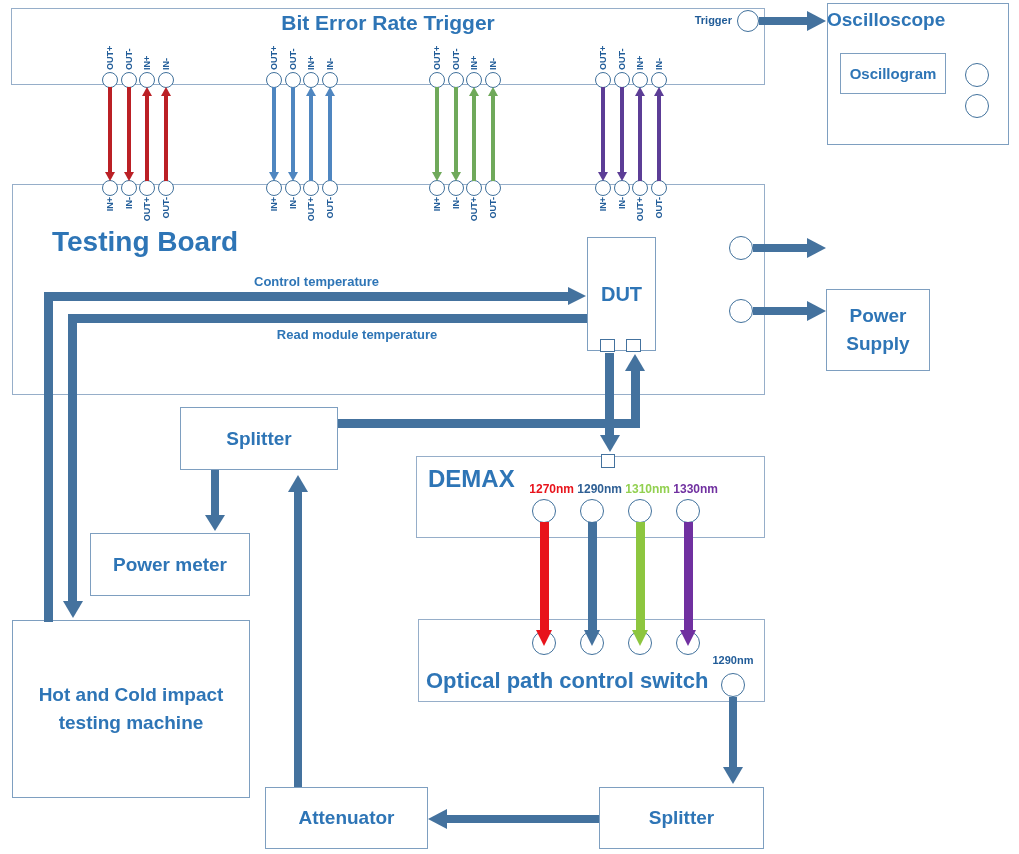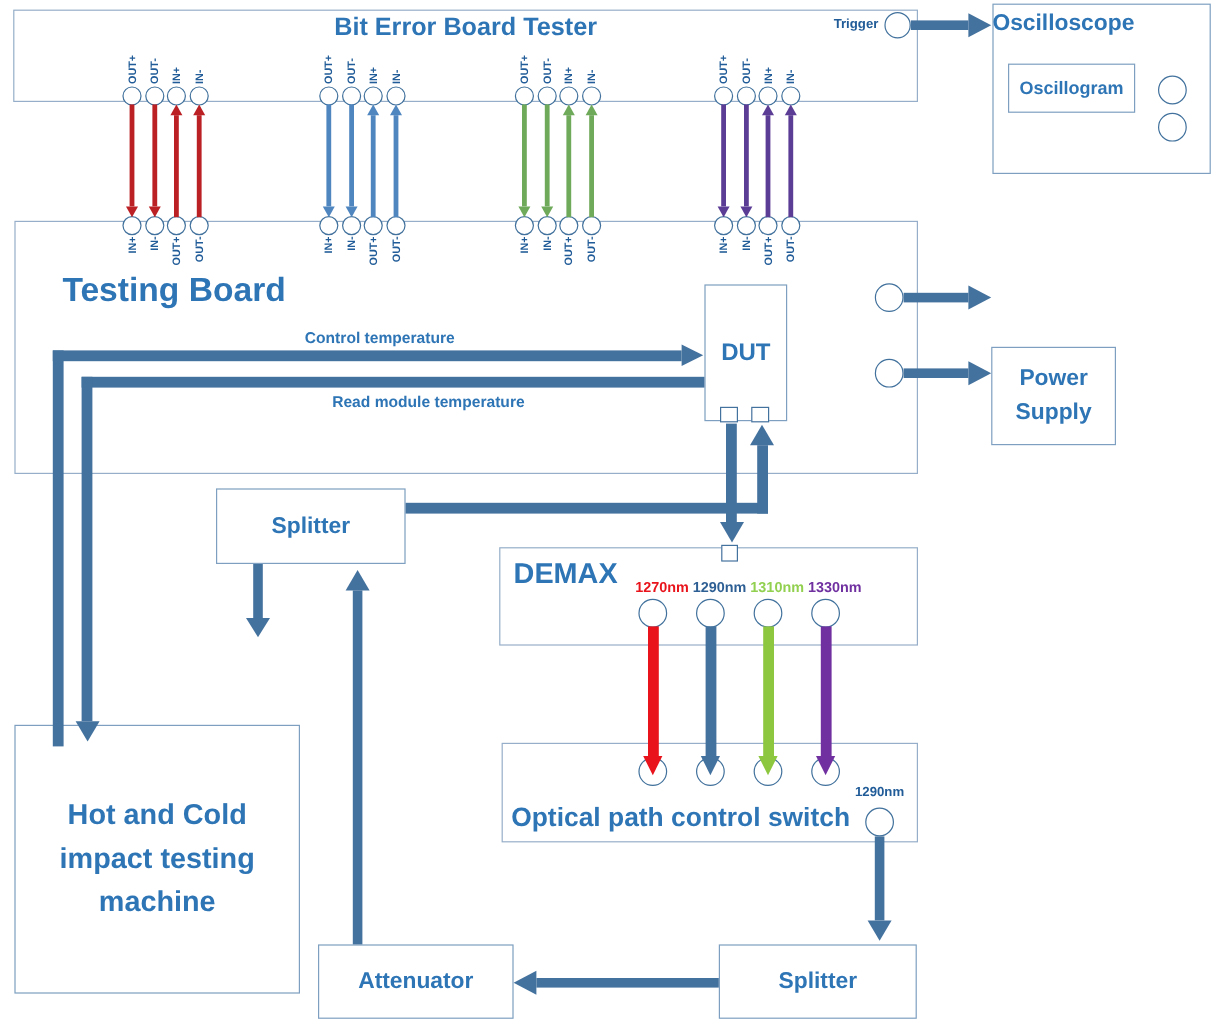--- a/index.html
+++ b/index.html
@@ -20,21 +20,21 @@
   .pbot{text-align:right}
   .wl{position:absolute;width:60px;text-align:right;font-size:12px;font-weight:bold;line-height:14px}
   .small-lbl{position:absolute;font-size:11px;font-weight:bold;color:#215c98}
 </style>
 </head>
 <body>
 
 <div id="canvas">
 
   <div class="box box-lg" style="left:11px;top:8px;width:754px;height:77px"></div>
-  <div class="lbl abs" style="left:11px;top:11px;width:754px;text-align:center;font-size:21px">Bit Error Board Tester</div>
+  <div class="lbl abs" style="left:11px;top:11px;width:754px;text-align:center;font-size:21px">Bit Error Rate Trigger</div>
 
   <div class="box box-lg" style="left:12px;top:184px;width:753px;height:211px"></div>
   <div class="lbl abs" style="left:52px;top:226px;font-size:28px">Testing Board</div>
 
   <div class="box" style="left:827px;top:3px;width:182px;height:142px"></div>
   <div class="lbl abs" style="left:827px;top:9px;width:182px;font-size:19px">Oscilloscope</div>
   <div class="box flexc lbl" style="left:840px;top:53px;width:106px;height:41px;font-size:15px">
     <span>Oscillogram</span>
   </div>
   <div class="circle" style="left:965px;top:63px;width:24px;height:24px"></div>
@@ -48,22 +48,25 @@
   <div class="box flexc lbl" style="left:587px;top:237px;width:69px;height:114px;font-size:20px">
     <span>DUT</span>
   </div>
   <div class="portsq" style="left:600px;top:339px;width:15px;height:13px"></div>
   <div class="portsq" style="left:626px;top:339px;width:15px;height:13px"></div>
 
   <div class="box flexc lbl" style="left:180px;top:407px;width:158px;height:63px;font-size:19px">
     <span>Splitter</span>
   </div>
 
-
-  <div class="box flexc lbl" style="left:12px;top:604px;width:238px;height:224px;font-size:24px;line-height:1.5">
+  <div class="box flexc lbl" style="left:90px;top:533px;width:160px;height:63px;font-size:19px">
+    <span>Power meter</span>
+  </div>
+
+  <div class="box flexc lbl" style="left:12px;top:620px;width:238px;height:178px;font-size:19px;line-height:1.5">
     <span style="width:205px">Hot and Cold impact testing machine</span>
   </div>
 
   <div class="box box-lg" style="left:416px;top:456px;width:349px;height:82px"></div>
   <div class="lbl abs" style="left:428px;top:465px;font-size:24px">DEMAX</div>
   <div class="portsq" style="left:601px;top:454px;width:14px;height:14px"></div>
 
   <div class="box box-lg" style="left:418px;top:619px;width:347px;height:83px"></div>
   <div class="lbl abs" style="left:426px;top:668px;font-size:22px">Optical path control switch</div>
   <div class="small-lbl" style="left:703px;top:654px;width:60px;text-align:center">1290nm</div>

